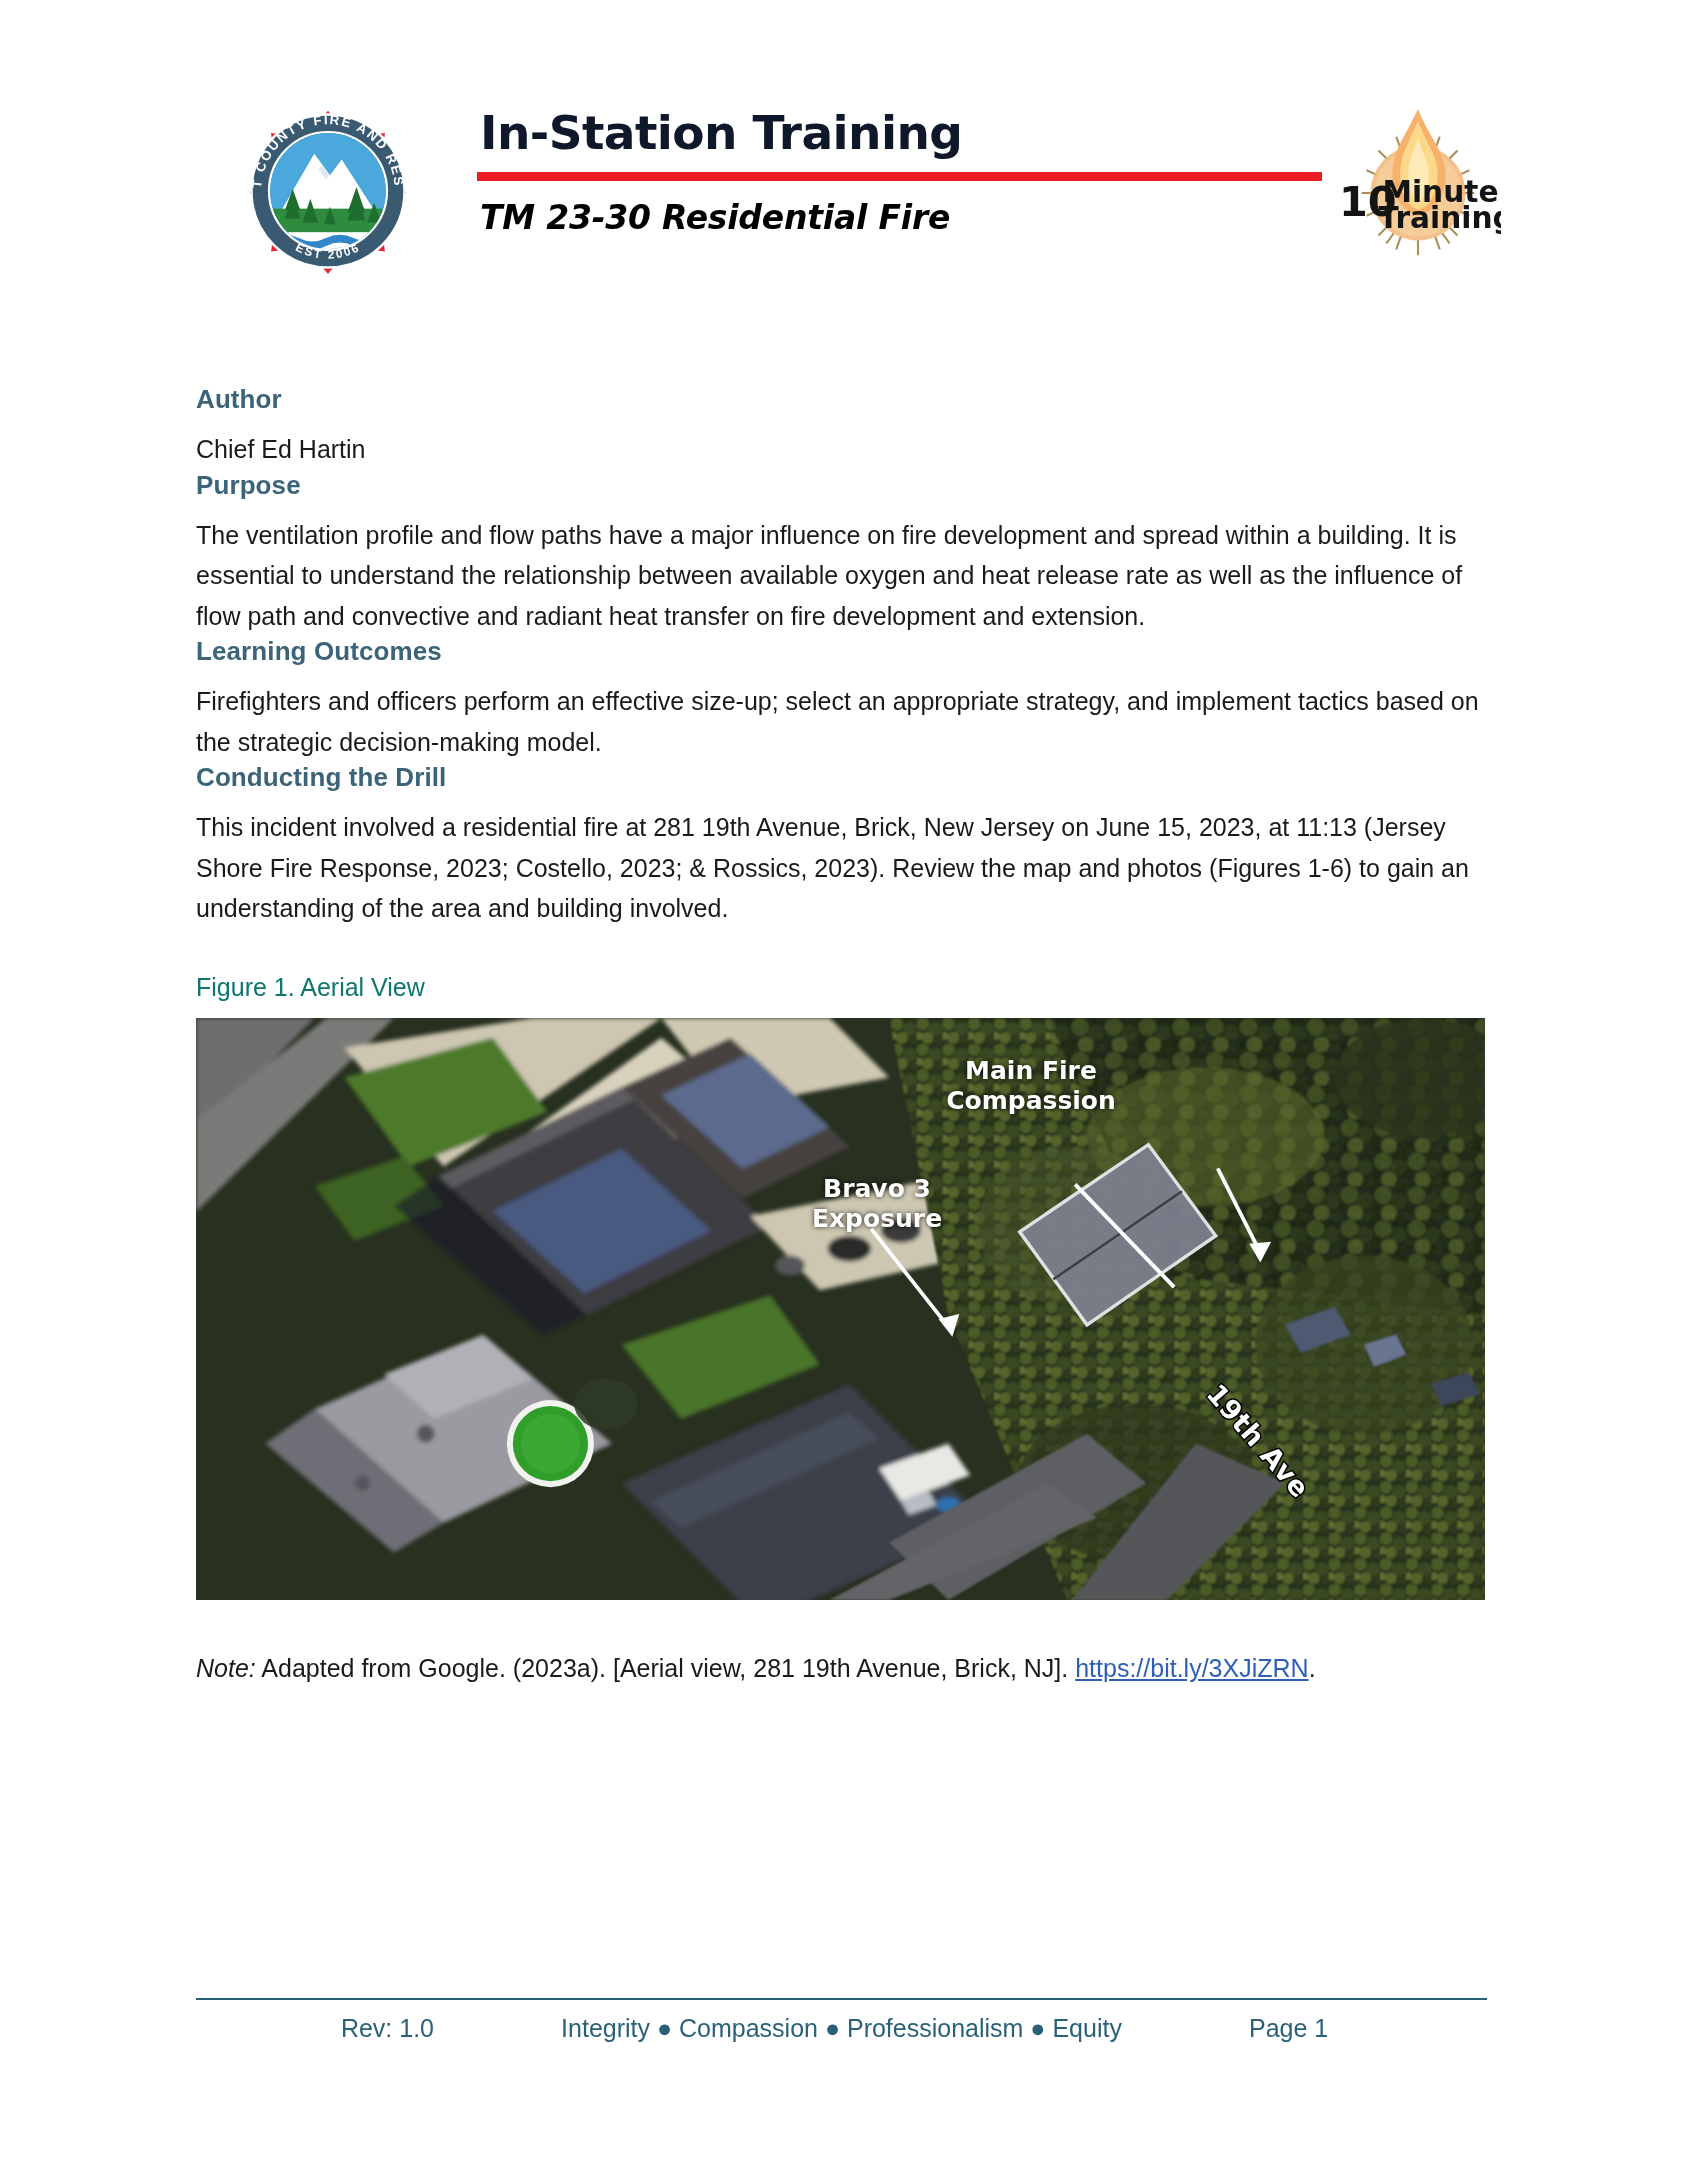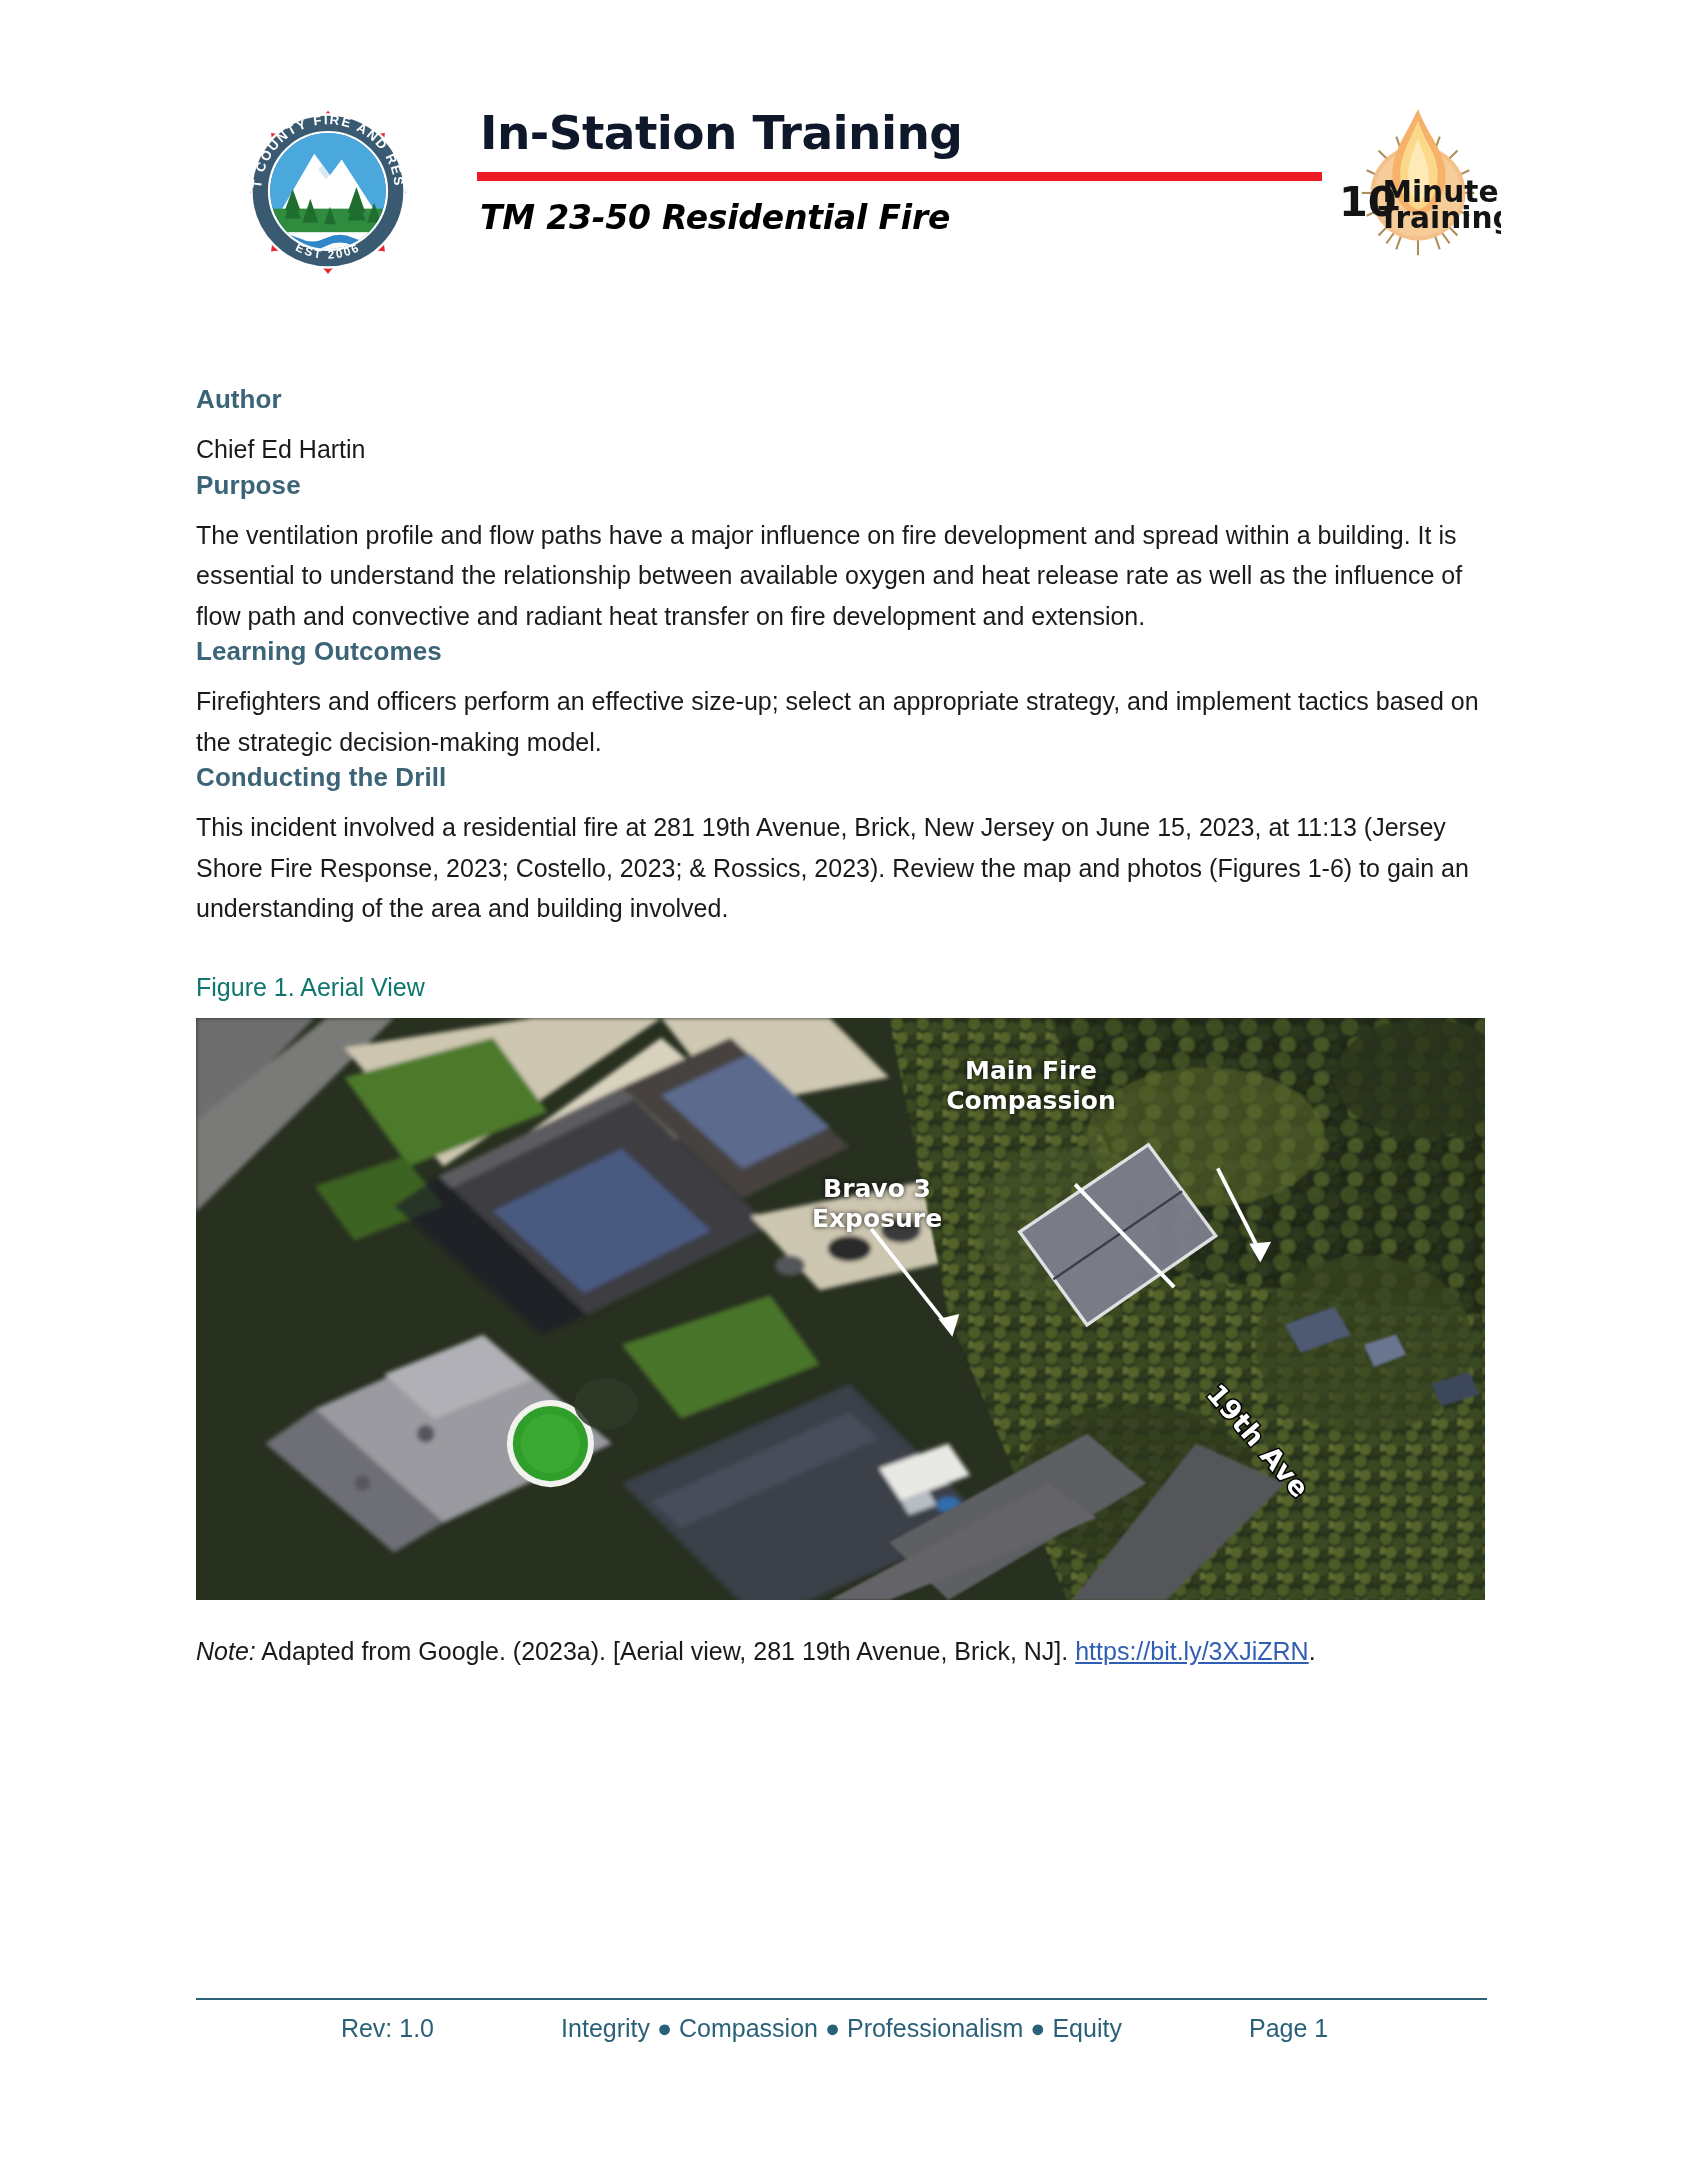--- a/index.html
+++ b/index.html
@@ -125,21 +125,21 @@
   .aerial {
     position: absolute;
     inset: 0;
   }
   .aerial svg { display: block; width: 100%; height: 100%; }
 
   .note {
     font-family: "Liberation Sans", sans-serif;
     font-size: 25px;
     color: #1a1a1a;
-    margin-top: 37px;
+    margin-top: 54px;
   }
   .note .note-label { font-style: italic; }
   .note a, .note .link {
     color: #2f5fb5;
     text-decoration: underline;
   }
 
   
   .footer {
     position: absolute;
@@ -226,21 +226,21 @@
           <text font-family="'Liberation Sans', sans-serif" font-size="12" font-weight="bold" fill="#ffffff" letter-spacing="2.2">
             <textPath href="#arcBot" startOffset="50%" text-anchor="middle">EST 2006</textPath>
           </text>
         </g>
       </svg>
     </div>
 
     <div class="header-textblock">
       <div class="doc-title">In-Station Training</div>
       <div class="title-rule"></div>
-      <div class="doc-subtitle">TM 23-50 Residential Fire</div>
+      <div class="doc-subtitle">TM 23-30 Residential Fire</div>
     </div>
 
     <div class="flame-logo">
       <svg viewBox="0 0 168 192" xmlns="http://www.w3.org/2000/svg">
 
         <g stroke="#a8894f" stroke-width="2.1" opacity="0.95">
           <line x1="84" y1="36" x2="84" y2="52"></line>
           <line x1="62" y1="42" x2="67" y2="56"></line>
           <line x1="106" y1="42" x2="101" y2="56"></line>
           <line x1="44" y1="56" x2="54" y2="66"></line>

